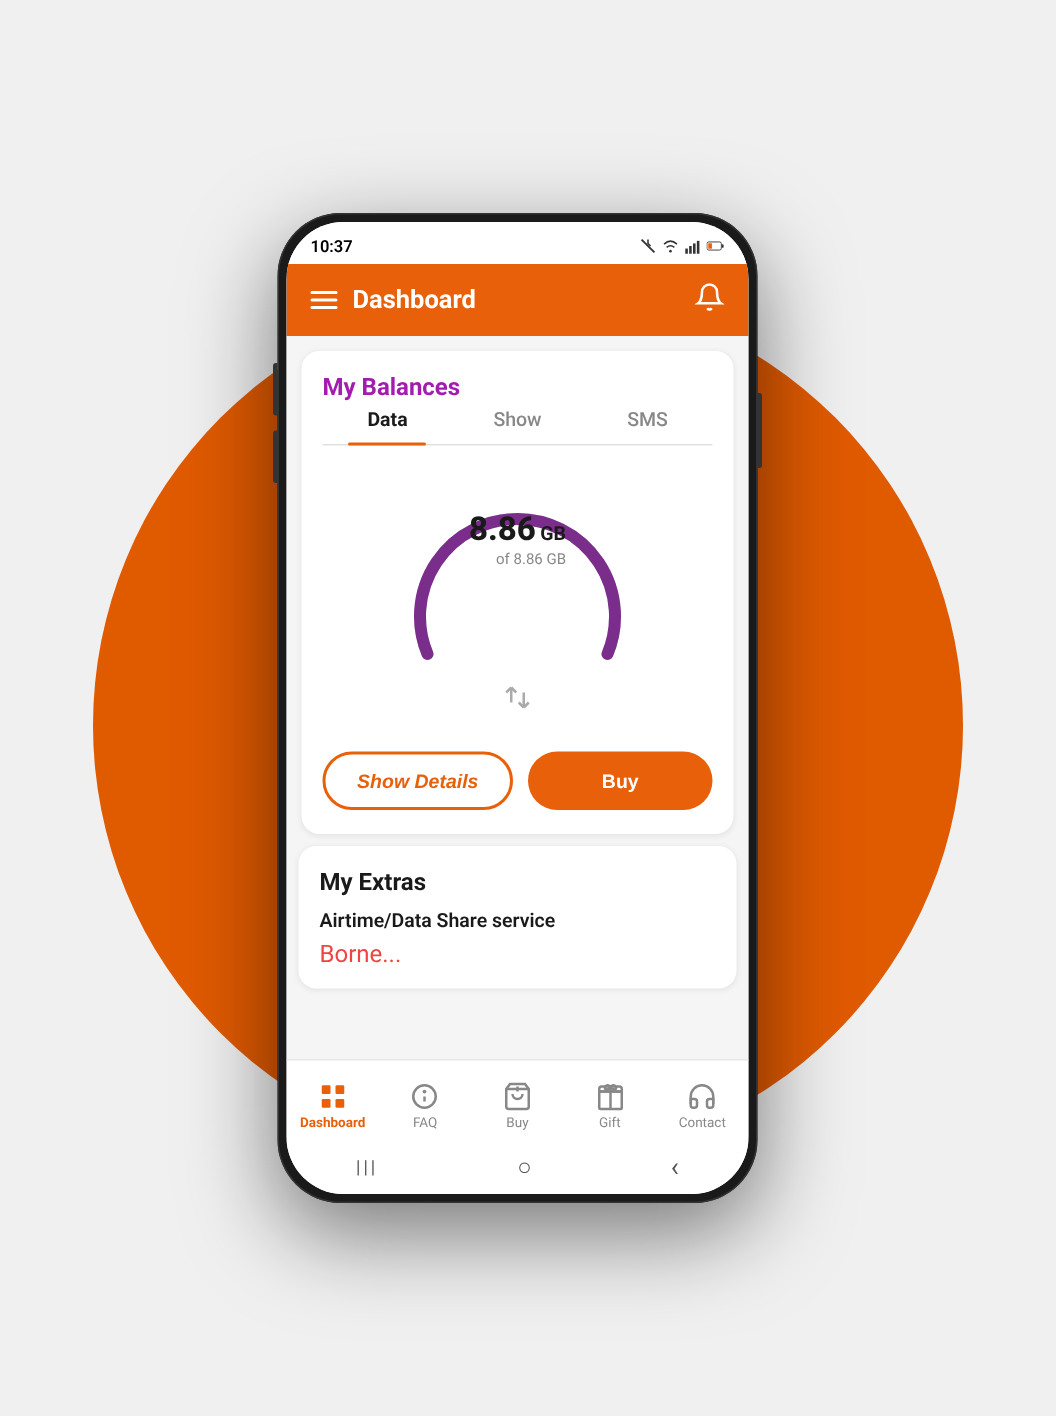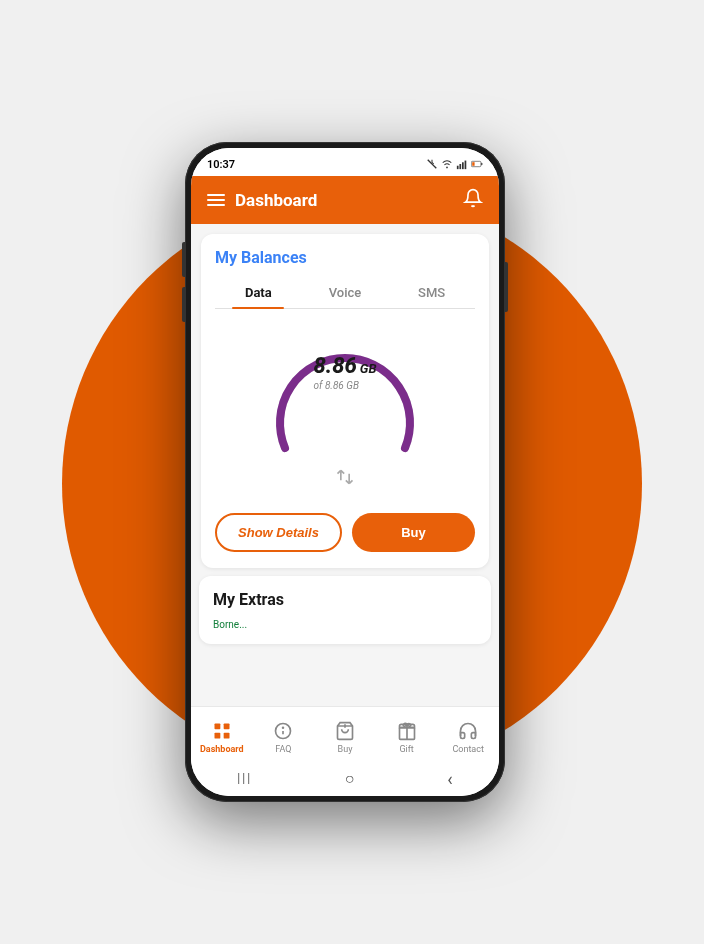--- a/index.html
+++ b/index.html
@@ -165,22 +165,21 @@
       background: white;
       margin: 10px 10px 8px;
       border-radius: 12px;
       padding: 14px 14px 16px;
       box-shadow: 0 1px 4px rgba(0,0,0,0.08);
     }
 
     .card-title {
       font-size: 16px;
       font-weight: 700;
-      color: #3b82f6;
-      margin-bottom: 12px;
+      color: #a21caf;
     }
 
     
     .tabs {
       display: flex;
       border-bottom: 1px solid #e0e0e0;
       margin-bottom: 16px;
     }
 
     .tab {
@@ -222,22 +221,21 @@
     .gauge-svg {
       width: 160px;
       height: 130px;
     }
 
     .gauge-center {
       position: absolute;
       top: 28px;
       left: 50%;
       transform: translateX(-50%);
-      text-align: left;
-      font-style: italic;
+      text-align: right;
     }
 
     .transfer-icon {
       margin-top: 4px;
       color: #999;
       font-size: 16px;
     }
 
     
     .buttons-row {
@@ -295,22 +293,22 @@
       color: #1a1a1a;
       margin-bottom: 4px;
     }
 
     .extras-value {
       font-size: 13px;
       color: #555;
     }
 
     .extras-more {
-      font-size: 10px;
-      color: #15803d;
+      font-size: 16px;
+      color: #ef4444;
     }
 
     
     .bottom-nav {
       background: white;
       border-top: 1px solid #e8e8e8;
       display: flex;
       justify-content: space-around;
       align-items: center;
       padding: 6px 0 4px;
@@ -430,21 +428,21 @@
       <div class="content">
 
         <div class="balances-card">
           <div class="card-title">My Balances</div>
 
           <div class="tabs">
             <div class="tab active">
               <span>Data</span>
             </div>
             <div class="tab">
-              <span>Voice</span>
+              <span>Show</span>
             </div>
             <div class="tab">
               <span>SMS</span>
             </div>
           </div>
 
           <div class="gauge-container">
             <svg class="gauge-svg" viewBox="0 0 160 130">
 
               <path d="M 20 115 A 65 65 0 1 1 140 115" fill="none" stroke="#e0e0e0" stroke-width="8" stroke-linecap="round"></path>
@@ -467,20 +465,21 @@
           </div>
 
           <div class="buttons-row">
             <button class="btn-outline">Show Details</button>
             <button class="btn-solid">Buy</button>
           </div>
         </div>
 
         <div class="extras-card">
           <div class="extras-title">My Extras</div>
+          <div class="extras-service-name">Airtime/Data Share service</div>
           <div class="extras-more">Borne...</div>
         </div>
 
       </div>
 
       <div class="bottom-nav">
 
         <div class="nav-item active">
           <div class="nav-icon">
             <svg width="20" height="20" viewBox="0 0 24 24">

